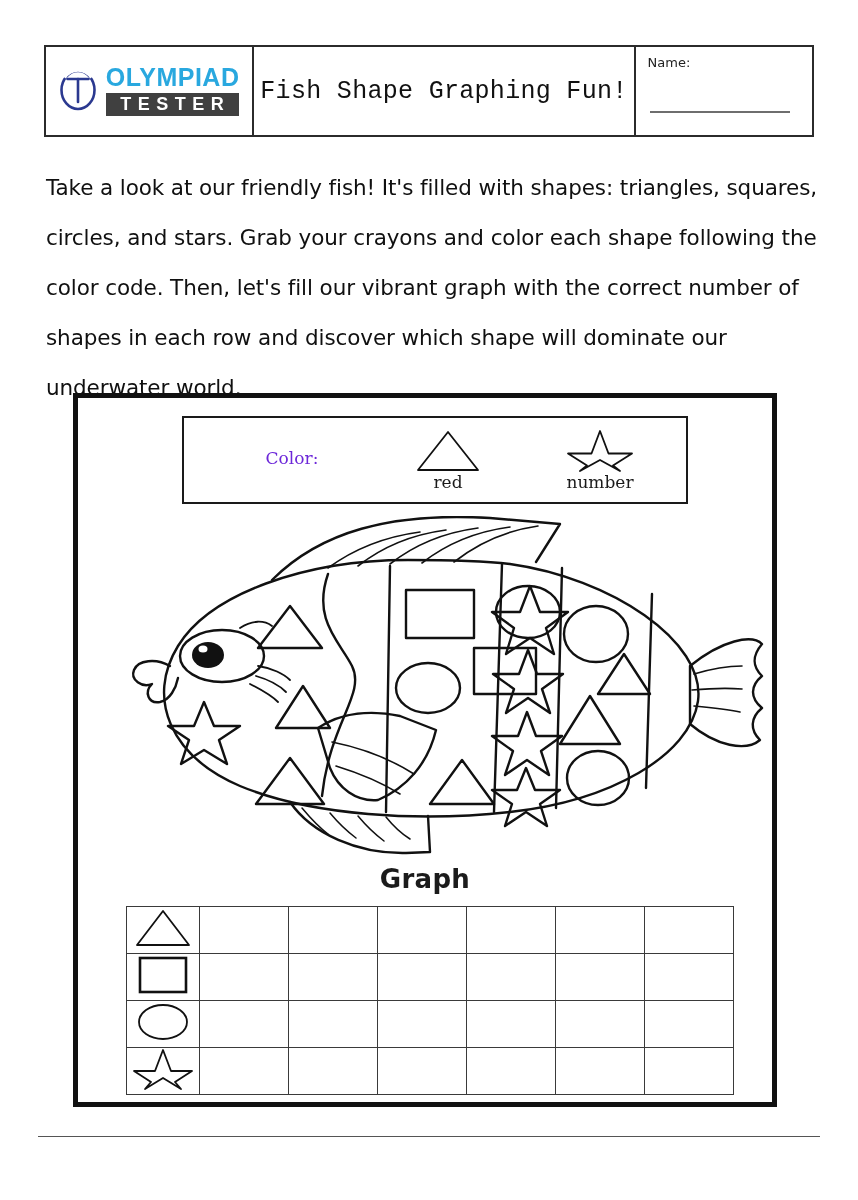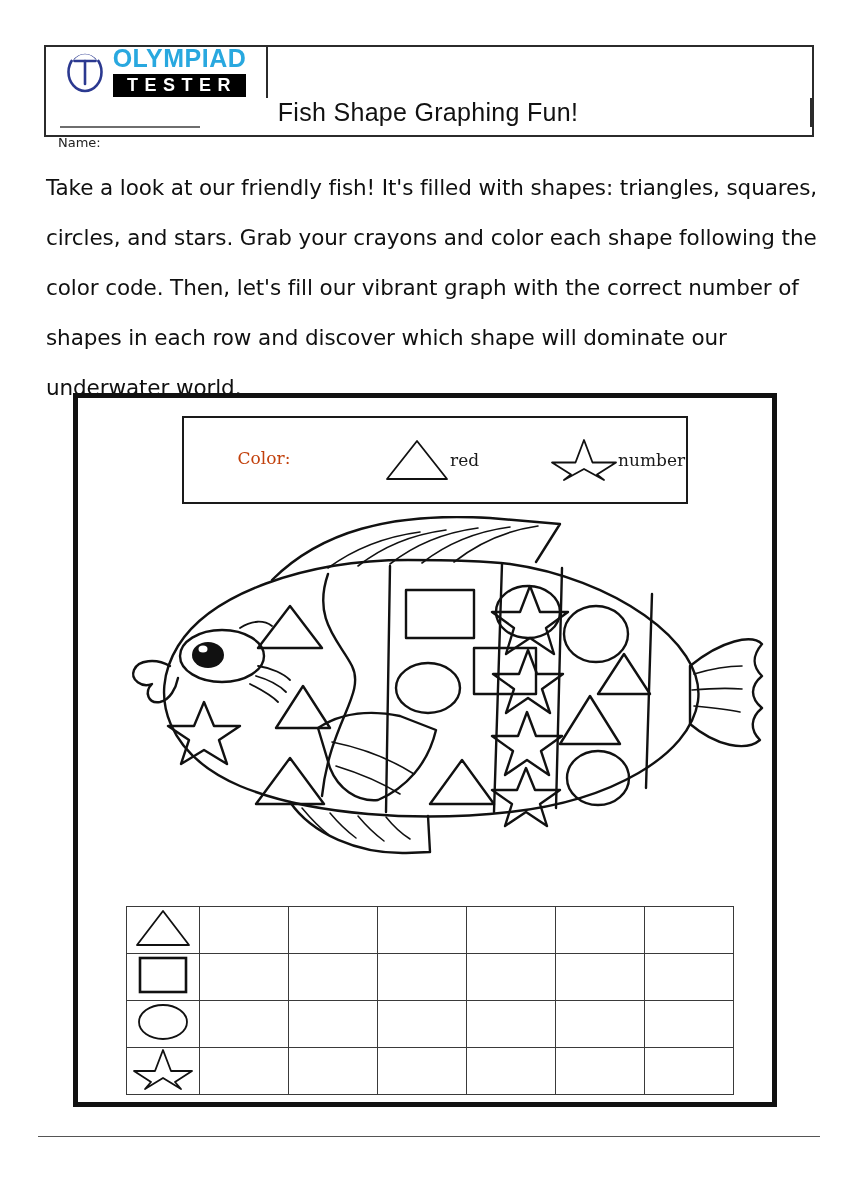--- a/index.html
+++ b/index.html
@@ -28,21 +28,20 @@
   .header {
     position: absolute;
     left: 44px;
     top: 45px;
     width: 770px;
     height: 92px;
     border: 2px solid #2b2b2b;
     box-sizing: border-box;
     display: flex;
     background: #fff;
-    flex-direction: column;
   }
   .hdr-logo-cell {
     width: 222px;
     border-right: 2px solid #2b2b2b;
     box-sizing: border-box;
     display: flex;
     align-items: center;
     justify-content: center;
   }
   .hdr-title-cell {
@@ -79,33 +78,33 @@
     line-height: 1;
   }
   .logo-olympiad {
     color: #29a8df;
     font-size: 25px;
     font-weight: bold;
     letter-spacing: 0.5px;
     font-family: "Liberation Sans", sans-serif;
   }
   .logo-tester {
-    background: #000000;
+    background: #404040;
     color: #ffffff;
     font-size: 18px;
     font-weight: bold;
     letter-spacing: 6.5px;
     text-align: center;
     padding: 2px 2px 3px 7px;
     margin-top: 3px;
     font-family: "Liberation Sans", sans-serif;
   }
 
   .worksheet-title {
-    font-family: Liberation Sans, sans-serif;
+    font-family: Liberation Mono, monospace;
     font-size: 25px;
     font-weight: 500;
     letter-spacing: 0.3px;
     color: #111;
     white-space: nowrap;
   }
   .name-label {
     font-family: "DejaVu Sans", sans-serif;
     font-size: 13px;
     color: #222;
@@ -152,35 +151,36 @@
     width: 506px;
     height: 88px;
     border: 2px solid #1a1a1a;
     box-sizing: border-box;
     display: flex;
     align-items: center;
   }
   .legend-label {
     font-family: "DejaVu Serif", serif;
     font-size: 17px;
-    color: #c2410c;
+    color: #6d28d9;
     width: 160px;
     text-align: center;
     padding-bottom: 4px;
+    margin-left: 28px;
   }
   .legend-items {
     flex: 1;
     display: flex;
     align-items: flex-end;
     justify-content: space-around;
     padding-right: 10px;
   }
   .legend-item {
     display: flex;
-    flex-direction: row;
+    flex-direction: column;
     align-items: center;
     width: 86px;
   }
   .legend-item .shape {
     height: 44px;
     display: flex;
     align-items: flex-end;
     justify-content: center;
   }
   .legend-item .cap {
@@ -398,20 +398,21 @@
 
           <ellipse cx="506" cy="118" rx="32" ry="28"></ellipse>
           <polygon points="534,138 560,178 508,178"></polygon>
           <polygon points="500,180 530,228 470,228"></polygon>
           <ellipse cx="508" cy="262" rx="31" ry="27"></ellipse>
 
         </g>
       </svg>
     </div>
 
+    <div class="graph-title">Graph</div>
 
     <table class="graph-table">
       <tbody>
         <tr>
           <td class="shape-cell">
             <svg width="58" height="40" viewBox="0 0 58 40">
               <polygon points="29,3 55,37 3,37" fill="none" stroke="#111" stroke-width="1.8" stroke-linejoin="round"></polygon>
             </svg>
           </td>
           <td class="blank-cell"></td>

